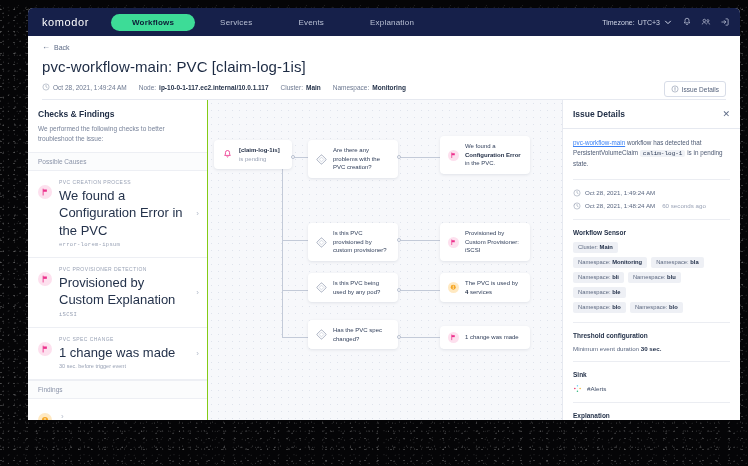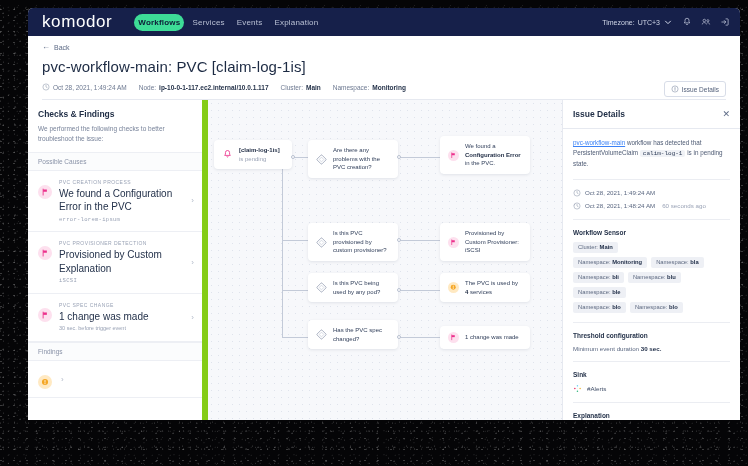--- a/index.html
+++ b/index.html
@@ -36,26 +36,26 @@
   }
   
   .navbar {
     height: 28px;
     background: #16204a;
     display: flex; align-items: center;
     padding: 0 10px 0 14px;
     flex: 0 0 auto;
   }
   .brand {
-    color: #fff; font-size: 17px; letter-spacing: 0.6px;
+    color: #fff; font-size: 11px; letter-spacing: 0.6px;
     font-weight: 400; margin-right: 22px; white-space: nowrap;
   }
   .nav-items { display: flex; align-items: center; gap: 4px; }
   .nav-item {
-    color: #b9c0d4; font-size: 8px; padding: 4px 4px;
+    color: #b9c0d4; font-size: 8px; padding: 4px 21px;
     border-radius: 9px; white-space: nowrap; letter-spacing: .2px;
   }
   .nav-item.active { background: #3ddc97; color: #0d1b36; font-weight: 700; }
   .nav-right {
     margin-left: auto; display: flex; align-items: center; gap: 9px;
     color: #cfd5e6; font-size: 7px;
   }
   .nav-right .tz { display: flex; align-items: center; gap: 3px; white-space: nowrap; }
   .nav-ico { width: 10px; height: 10px; display:block; }
   .nav-ico svg { width: 100%; height: 100%; display: block; }
@@ -88,21 +88,21 @@
     background: #fff; white-space: nowrap;
   }
   .hr { height: 1px; background: #e6e9f0; margin-top: 8px; }
 
   
   .body-cols { display: flex; flex: 1 1 auto; min-height: 0; }
 
   
   .left-col {
     width: 180px; flex: 0 0 180px;
-    border-right: 6px solid #84cc16;
+    border-right: 1px solid #84cc16;
     background: #fff; overflow: hidden;
   }
   .lc-head { padding: 9px 10px 8px 10px; }
   .lc-title { font-size: 8.5px; color: #1f2d45; font-weight: 700; margin-bottom: 5px; }
   .lc-sub { font-size: 6.5px; color: #78839a; line-height: 1.5; }
   .sec-label {
     font-size: 6.5px; color: #8a93a8; padding: 5px 10px;
     border-top: 1px solid #edeff4; border-bottom: 1px solid #edeff4;
     background: #fbfcfd;
   }
@@ -118,21 +118,21 @@
     margin-top: 6px;
   }
   .badge-circle.pink { background: #fde0ee; }
   .badge-circle.orange { background: #ffe9c2; }
   .badge-circle svg { width: 8px; height: 8px; display: block; }
   .cc-body { flex: 1 1 auto; min-width: 0; }
   .cc-kicker {
     font-size: 5px; color: #9aa3b6; letter-spacing: .45px;
     text-transform: uppercase; margin-bottom: 2px;
   }
-  .cc-title { font-size: 10px; color: #24324b; line-height: 1.35; margin-bottom: 2px; }
+  .cc-title { font-size: 13px; color: #24324b; line-height: 1.35; margin-bottom: 2px; }
   .cc-sub { font-size: 5.5px; color: #99a2b5; line-height: 1.4; }
   .cc-sub.mono { font-family: "Liberation Mono", monospace; font-size: 5.5px; letter-spacing: .3px; }
   .chev { color: #b2bac9; font-size: 8px; align-self: center; padding-left: 2px; }
 
   
   .mid-col {
     flex: 1 1 auto; min-width: 0; position: relative;
     background: #f7f8fb;
     background-image: radial-gradient(#dfe3ec 0.7px, transparent 0.7px);
     background-size: 7px 7px;

